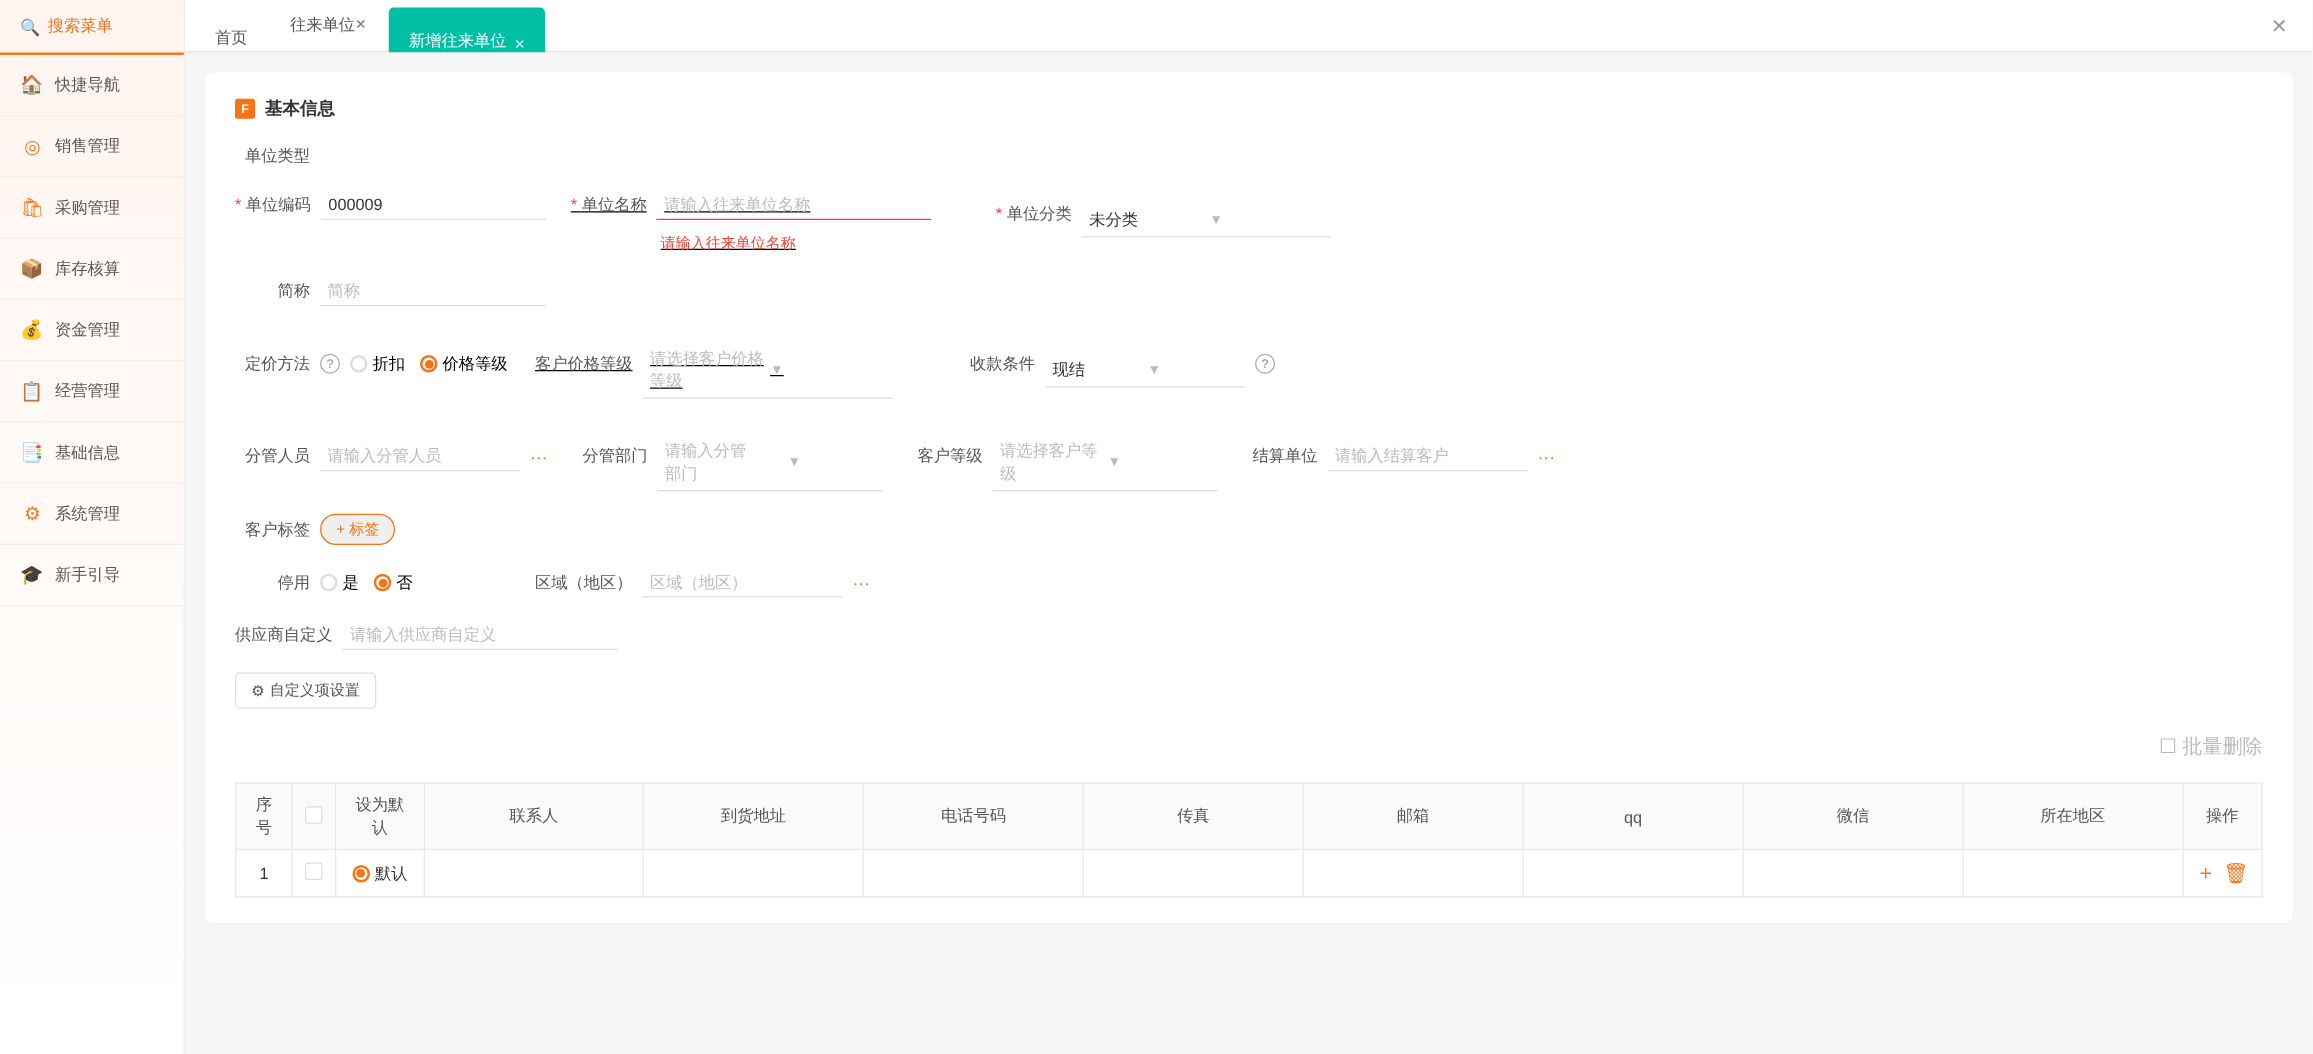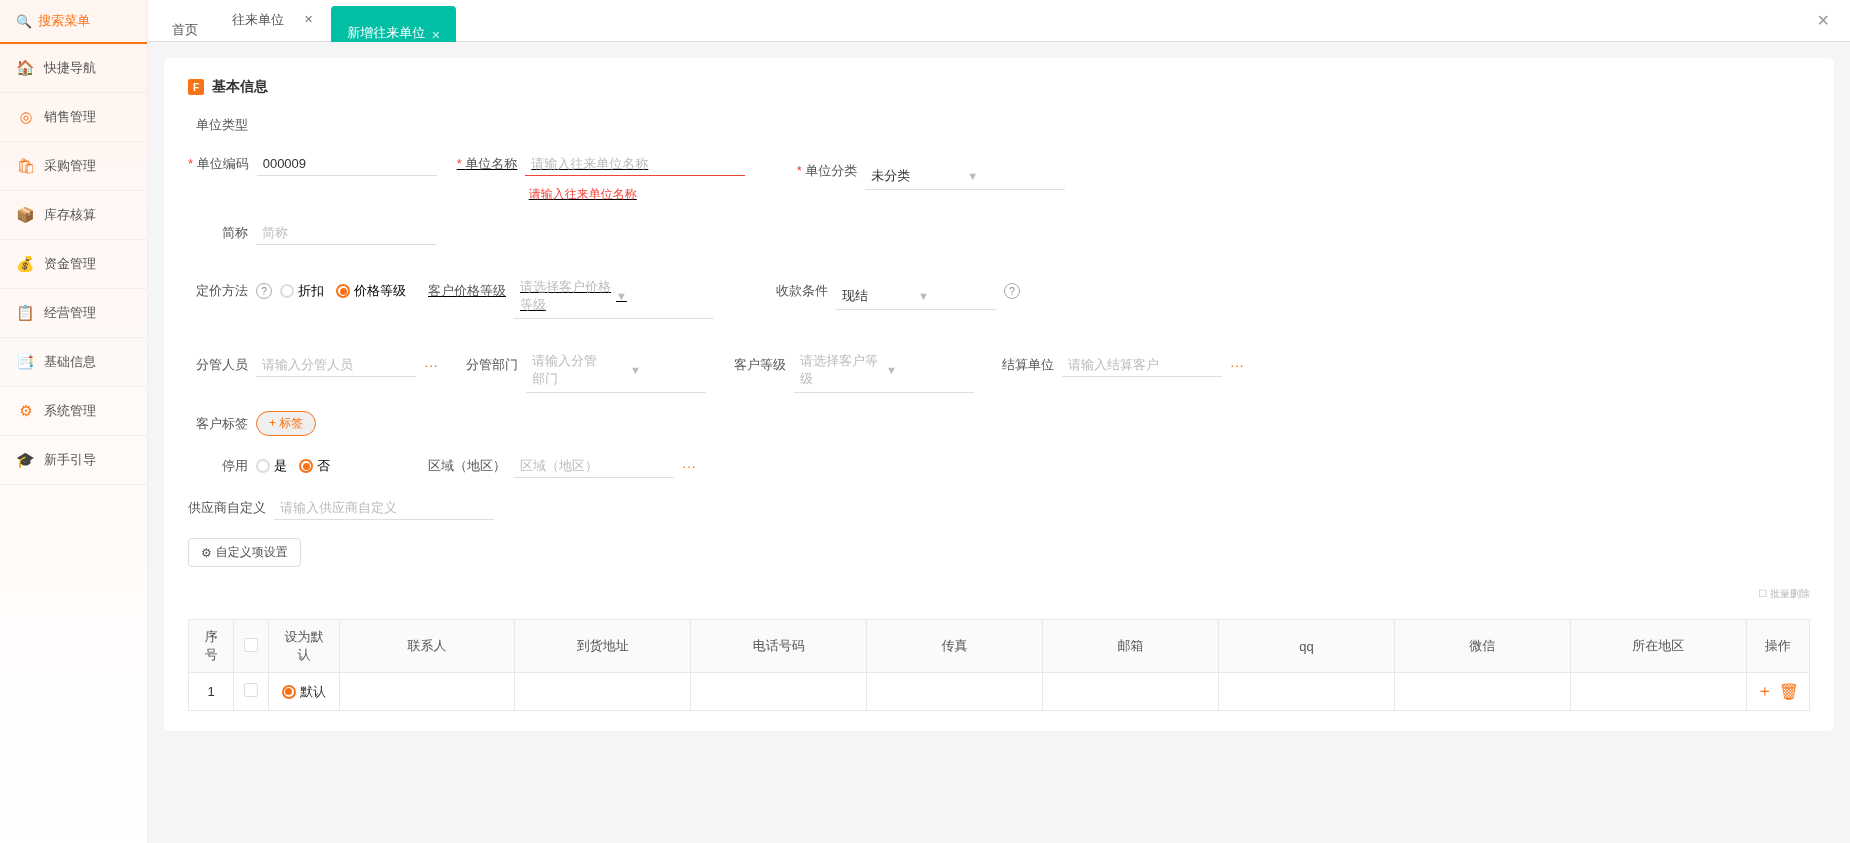--- a/index.html
+++ b/index.html
@@ -273,21 +273,21 @@
       font-size: 13px;
       cursor: pointer;
       border: 1px solid #ddd;
     }
     .btn-cancel { background: #fff; color: #555; }
     .btn-save { background: #fff; color: #f97316; border-color: #f97316; }
     .btn-save-new { background: #f97316; color: #fff; border-color: #f97316; }
 
     .batch-delete {
       color: #bbb;
-      font-size: 10px;
+      font-size: 16px;
       text-align: right;
       padding: 4px 0;
       cursor: pointer;
     }
     .add-del-btns { display: flex; align-items: center; gap: 6px; color: #f97316; }
     .add-del-btns span { cursor: pointer; font-size: 16px; }
 
     .checkbox-box {
       width: 14px; height: 14px; border: 1px solid #ddd; border-radius: 2px;
       display: inline-block; background: #fff;
@@ -338,21 +338,21 @@
     <span>新手引导</span>
   </div>
 </div>
 
 <div class="main">
 
   <div class="tab-bar">
     <div class="tab home">
       <span>首页</span>
     </div>
-    <div class="tab" style="color:#555; padding:0 16px; display:flex; align-items:center; gap:20px;">
+    <div class="tab" style="color:#555; padding:0 16px; display:flex; align-items:center; gap:0;">
       <span>往来单位</span>
       <span class="close-icon">✕</span>
     </div>
     <div class="tab active">
       <span>新增往来单位</span>
       <span class="close-icon">✕</span>
     </div>
     <span class="tab-close-btn">✕</span>
   </div>
 

